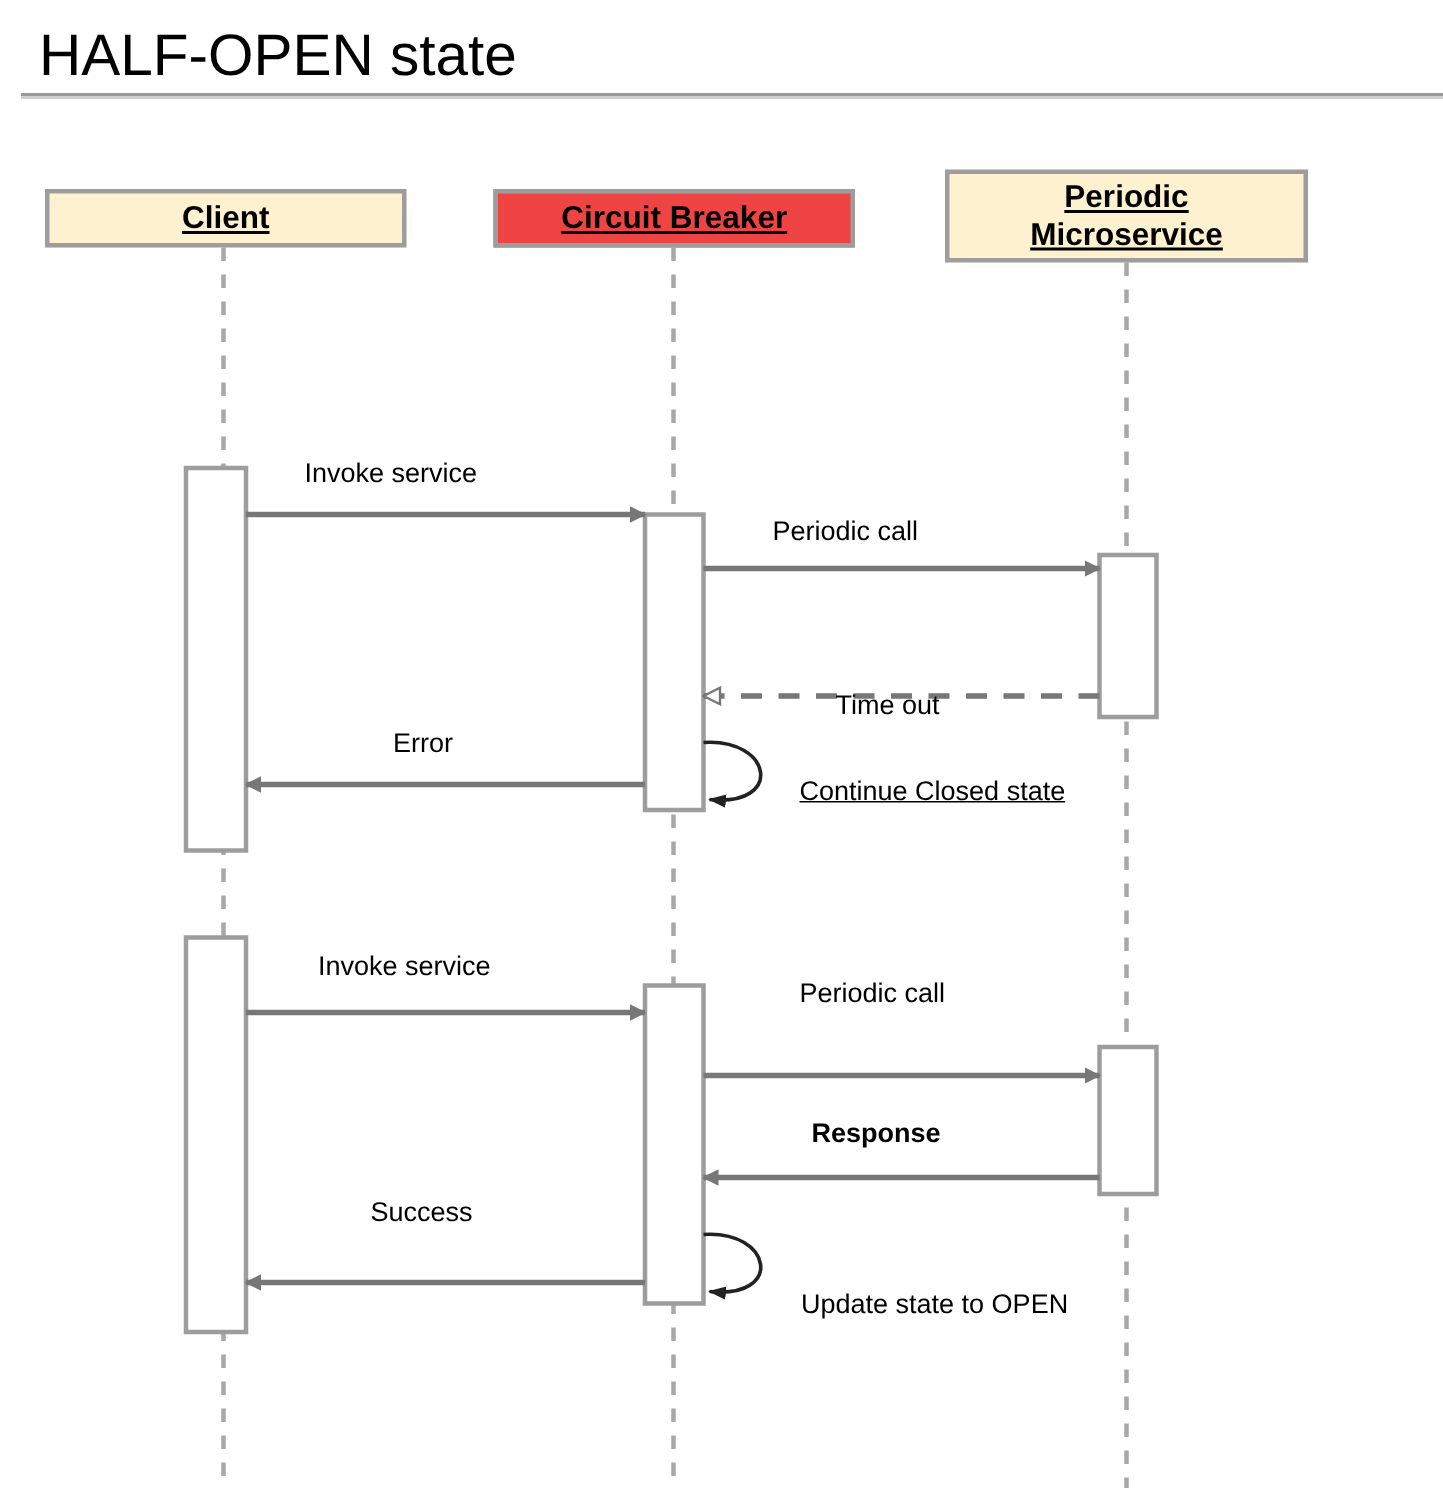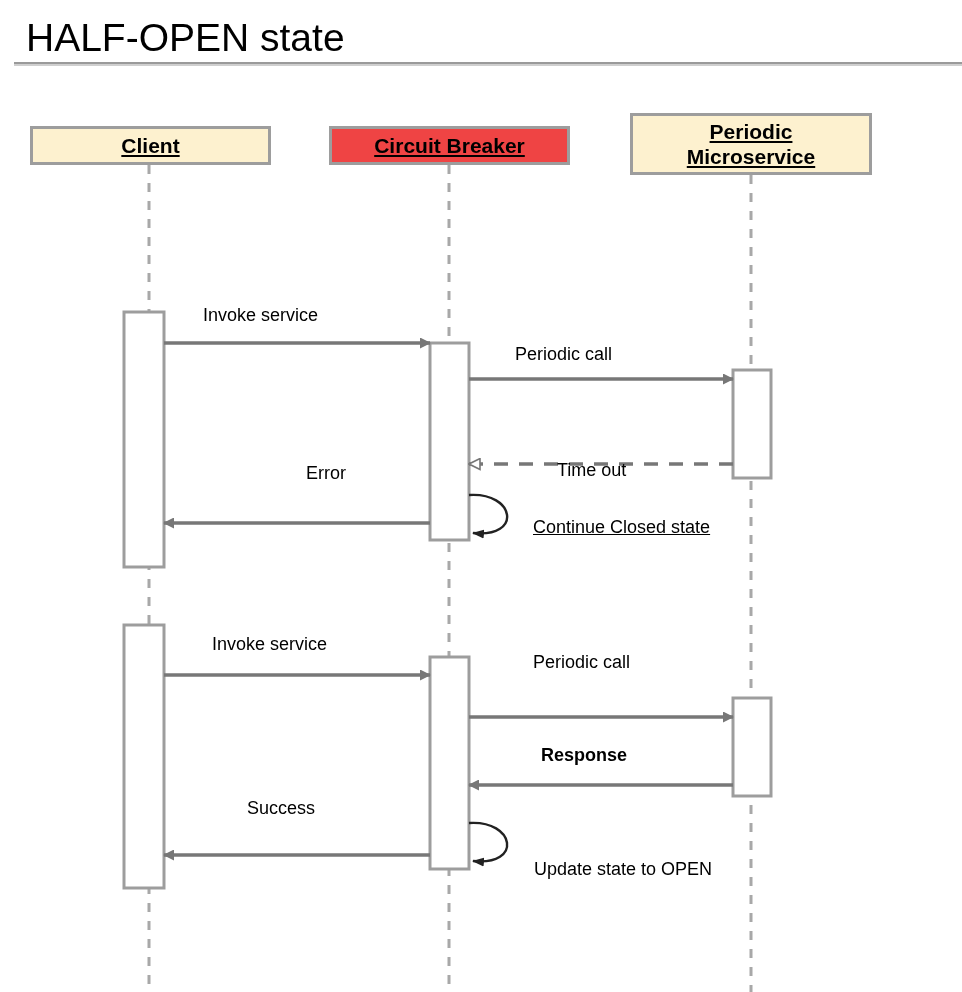--- a/index.html
+++ b/index.html
@@ -121,21 +121,21 @@
         <path d="M 469 823 C 515 820, 523 866, 473 861" fill="none" stroke="#222222" stroke-width="2.4" marker-end="url(#arrow-self)"></path>
         <line x1="430" y1="855" x2="164" y2="855" stroke="#777777" stroke-width="3.6" marker-end="url(#arrow-filled)"></line>
       </g>
   </svg>
 
   <div id="labels">
       <div class="msg-label" style="left: 203px; top: 305px;">Invoke service</div>
       <div class="msg-label" style="left: 515px; top: 344px;">Periodic call</div>
       <div class="msg-label" style="left: 557px; top: 432px; margin-top: 28px;">Time out</div>
       <div class="msg-label" style="left: 533px; top: 517px; text-decoration: underline;">Continue Closed state</div>
-      <div class="msg-label" style="left: 262px; top: 463px; margin-left: 44px;">Error</div>
+      <div class="msg-label" style="left: 262px; top: 485px;">Error</div>
       <div class="msg-label" style="left: 212px; top: 634px;">Invoke service</div>
       <div class="msg-label" style="left: 533px; top: 652px;">Periodic call</div>
       <div class="msg-label" style="left: 541px; top: 745px; font-weight: bold;">Response</div>
       <div class="msg-label" style="left: 534px; top: 859px; text-align: right;">Update state to OPEN</div>
       <div class="msg-label" style="left: 247px; top: 798px;">Success</div>
     </div>
 
 </div>
 
 </body></html>

